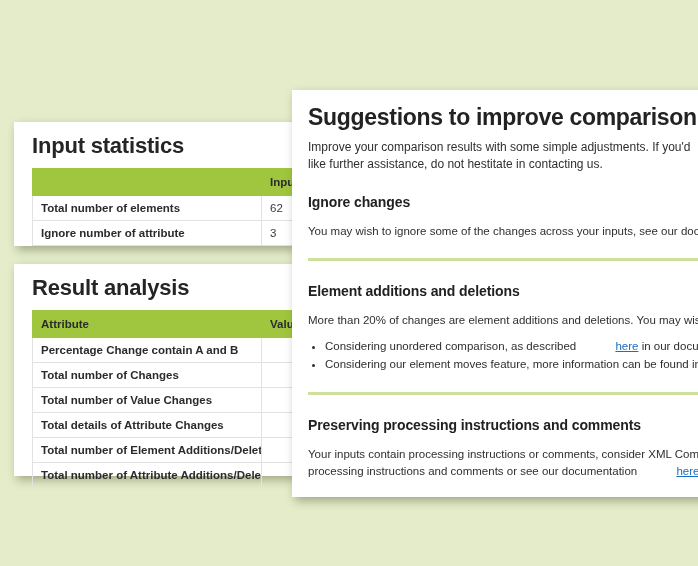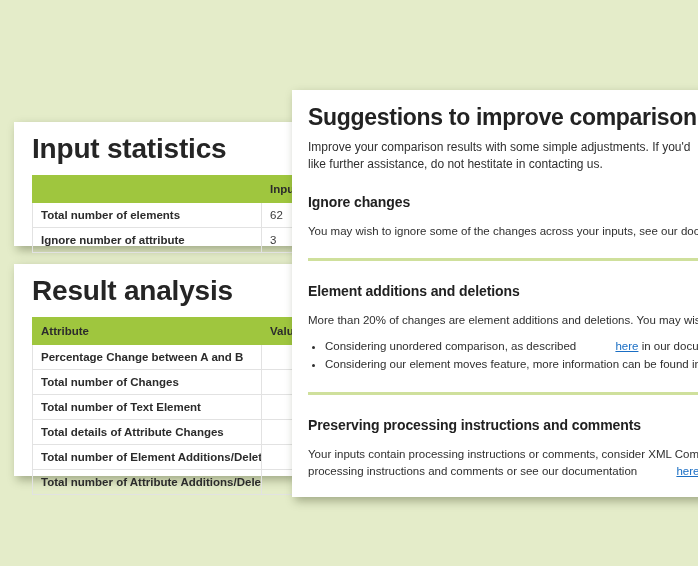--- a/index.html
+++ b/index.html
@@ -31,21 +31,21 @@
     height: 124px;
   }
   #result-analysis-card {
     left: 14px;
     top: 264px;
     width: 280px;
     height: 212px;
   }
 
   .card-title {
-    font-size: 28px;
+    font-size: 22px;
     font-weight: bold;
     color: #252525;
     letter-spacing: -0.2px;
     padding: 12px 0 10px 18px;
     line-height: 1.1;
   }
 
   table.stats {
     border-collapse: collapse;
     width: calc(100% - 36px);
@@ -175,29 +175,29 @@
   <div class="card-title">Result analysis</div>
   <table class="stats">
     <thead>
       <tr>
         <th class="col-label">Attribute</th>
         <th class="col-valueA">Value</th>
       </tr>
     </thead>
     <tbody>
       <tr>
-        <td class="label">Percentage Change between A and B</td>
+        <td class="label">Percentage Change contain A and B</td>
         <td class="value"></td>
       </tr>
       <tr>
         <td class="label">Total number of Changes</td>
         <td class="value"></td>
       </tr>
       <tr>
-        <td class="label">Total number of Text Element</td>
+        <td class="label">Total number of Value Changes</td>
         <td class="value"></td>
       </tr>
       <tr>
         <td class="label">Total details of Attribute Changes</td>
         <td class="value"></td>
       </tr>
       <tr>
         <td class="label">Total number of Element Additions/Deletions</td>
         <td class="value"></td>
       </tr>

